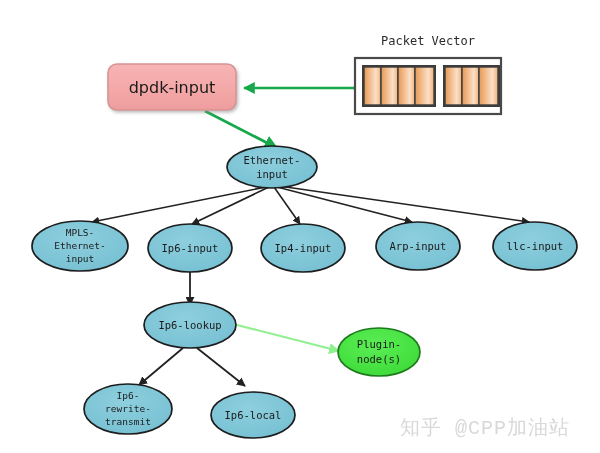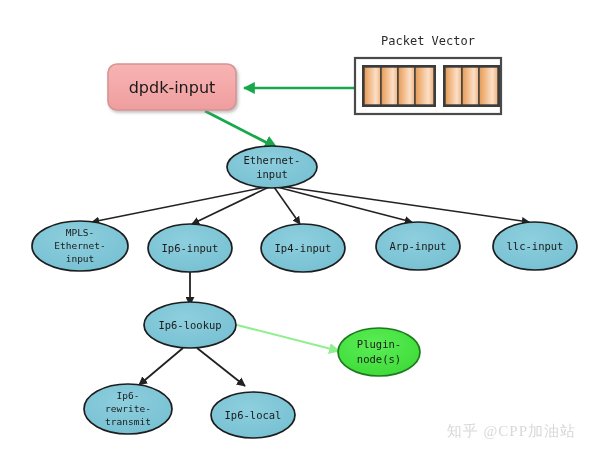--- a/index.html
+++ b/index.html
@@ -43,24 +43,24 @@
   }
   .dpdk-label {
     font-family: "DejaVu Sans", "Liberation Sans", sans-serif;
     font-size: 16px;
     fill: #1a1a1a;
     text-anchor: middle;
     dominant-baseline: middle;
   }
   .watermark {
     position: absolute;
-    right: 24px;
+    right: 30px;
     bottom: 12px;
-    font-family: Liberation Serif, serif;
-    font-size: 15px;
+    font-family: Liberation Mono, monospace;
+    font-size: 20px;
     color: #d8d8d8;
     letter-spacing: 1px;
     white-space: nowrap;
     user-select: none;
   }
 </style>
 </head>
 <body>
 
 <div id="canvas">

